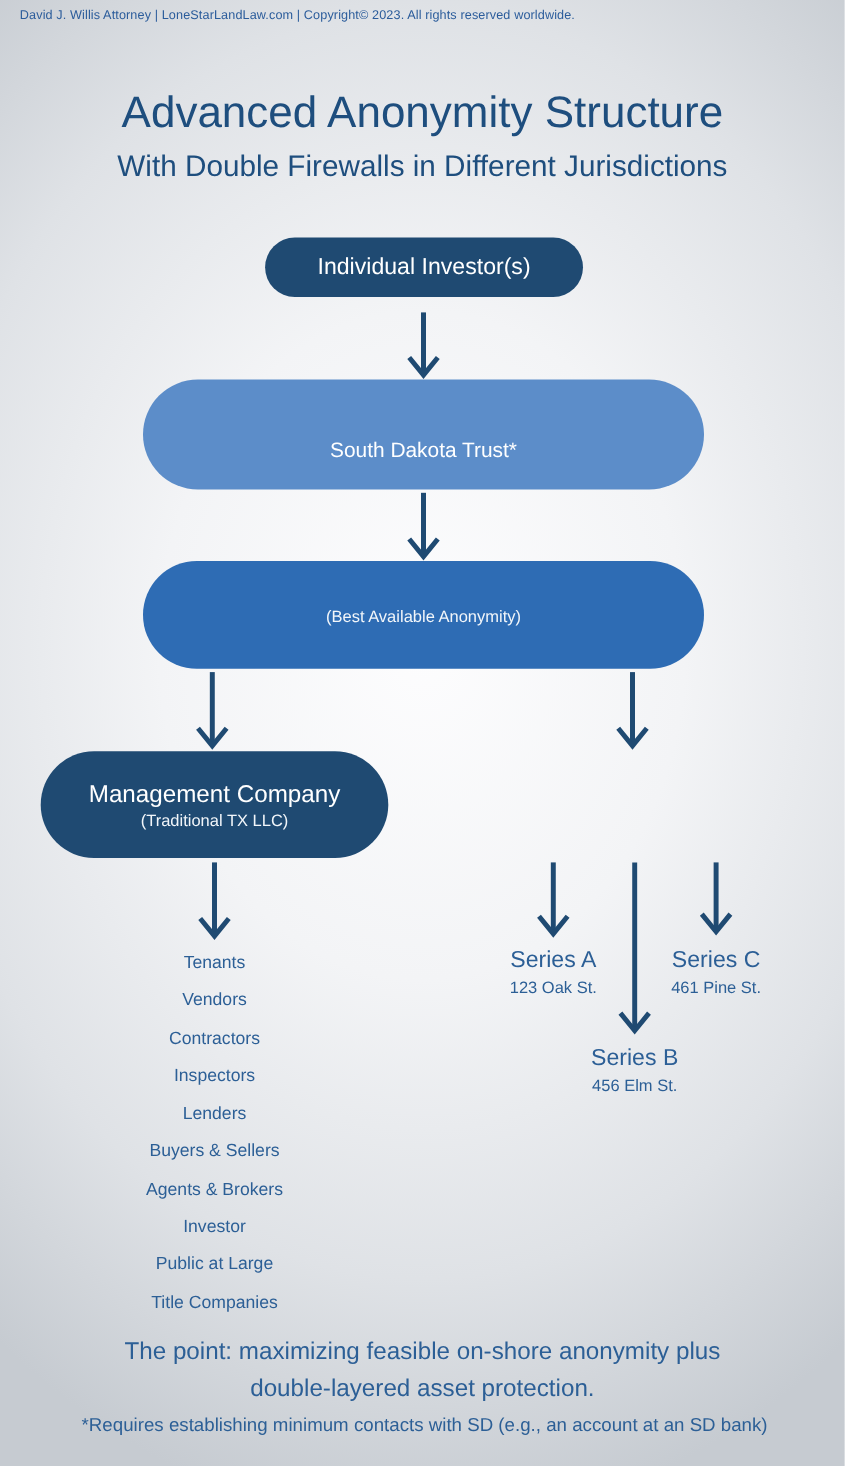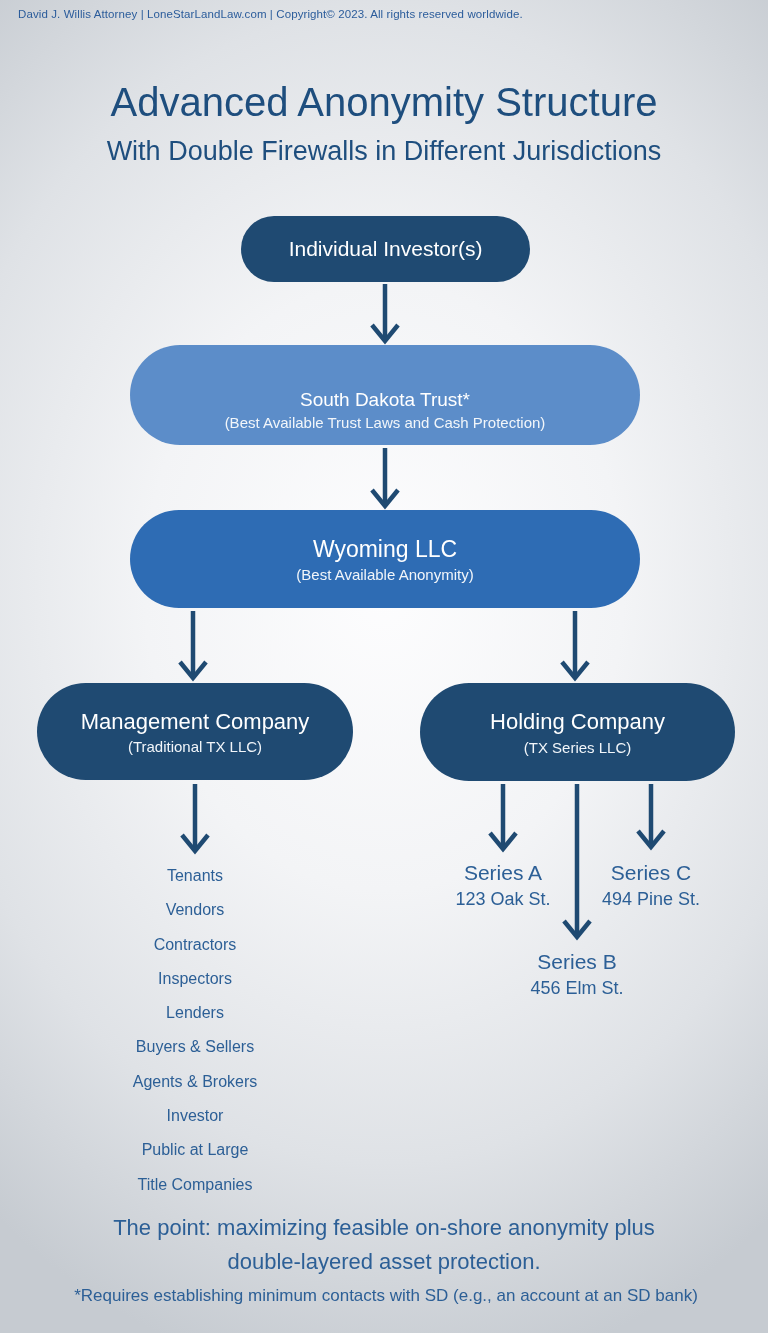--- a/index.html
+++ b/index.html
@@ -45,21 +45,21 @@
     flex-direction: column;
     justify-content: center;
     align-items: center;
     text-align: center;
     color: #ffffff;
   }
   .node .label { line-height: 1.25; }
   .node .sublabel { font-size: 15px; color: #f2f6fa; margin-top: 3px; }
 
   .node-investor {
-    left: 241px; top: 216px; width: 289px; height: 66px;
+    left: 241px; top: 216px; width: 289px; height: 54px;
     background: #1f4a72; border-radius: 33px;
   }
   .node-investor .label { font-size: 21px; }
 
   .node-trust {
     left: 130px; top: 345px; width: 510px; height: 100px;
     background: #5c8dc9; border-radius: 50px;
   }
   .node-trust .label { font-size: 19px; margin-top: 29px; }
 
@@ -103,21 +103,21 @@
     line-height: 34.3px;
   }
 
   .series-block {
     position: absolute;
     width: 160px;
     text-align: center;
     color: #2c5f96;
   }
   .series-block .series-name { font-size: 21px; line-height: 26px; }
-  .series-block .series-address { font-size: 18px; line-height: 22px; margin-top: 2px; }
+  .series-block .series-address { font-size: 15px; line-height: 22px; margin-top: 2px; }
   .series-a { left: 423px; top: 860px; }
   .series-b { left: 497px; top: 949px; }
   .series-c { left: 571px; top: 860px; }
 
   .point-text {
     position: absolute;
     left: 0; right: 0;
     text-align: center;
     color: #2c5f96;
     font-size: 22px;
@@ -177,37 +177,31 @@
       <polyline points="638,831 651,847 664,831"></polyline>
     </g>
   </svg>
 
   <div class="node node-investor">
     <div class="label">Individual Investor(s)</div>
   </div>
 
   <div class="node node-trust">
     <div class="label">South Dakota Trust*</div>
-    <div class="sublabel">(Best Available Trust Laws and Cash Protection)</div>
   </div>
 
   <div class="node node-wyoming">
-    <div class="label">Wyoming LLC</div>
     <div class="sublabel">(Best Available Anonymity)</div>
   </div>
 
   <div class="node node-management">
     <div class="label">Management Company</div>
     <div class="sublabel">(Traditional TX LLC)</div>
   </div>
 
-  <div class="node node-holding">
-    <div class="label">Holding Company</div>
-    <div class="sublabel">(TX Series LLC)</div>
-  </div>
 
   <div class="contacts-list">
     <div>Tenants</div>
     <div>Vendors</div>
     <div>Contractors</div>
     <div>Inspectors</div>
     <div>Lenders</div>
     <div>Buyers &amp; Sellers</div>
     <div>Agents &amp; Brokers</div>
     <div>Investor</div>
@@ -218,20 +212,20 @@
   <div class="series-block series-a">
     <div class="series-name">Series A</div>
     <div class="series-address">123 Oak St.</div>
   </div>
   <div class="series-block series-b">
     <div class="series-name">Series B</div>
     <div class="series-address">456 Elm St.</div>
   </div>
   <div class="series-block series-c">
     <div class="series-name">Series C</div>
-    <div class="series-address">494 Pine St.</div>
+    <div class="series-address">461 Pine St.</div>
   </div>
 
   <div class="point-text point-line1">The point: maximizing feasible on-shore anonymity plus</div>
   <div class="point-text point-line2">double-layered asset protection.</div>
   <div class="footnote">*Requires establishing minimum contacts with SD (e.g., an account at an SD bank)</div>
 
 </div>
 
 </body></html>

